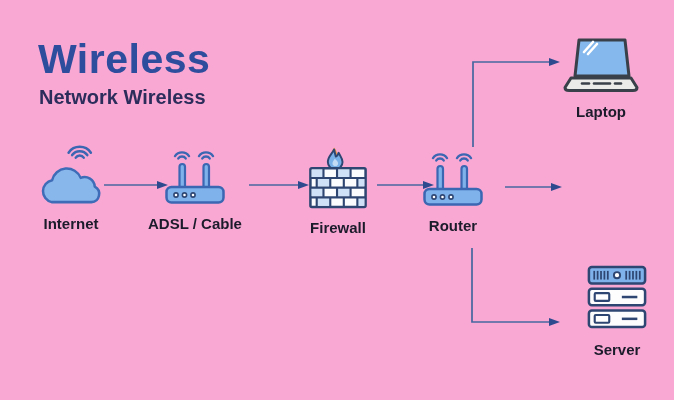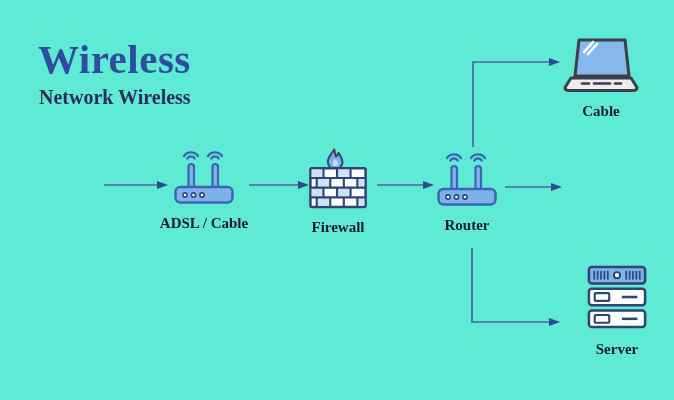--- a/index.html
+++ b/index.html
@@ -1,20 +1,20 @@
 <!DOCTYPE html>
 <html><head>
 <meta charset="utf-8">
 <style>
   html,body{margin:0;padding:0;}
   .canvas{
     position:relative;
     width:674px;height:400px;
-    background:#5eead4;
-    font-family:Liberation Serif, serif;
+    background:#f9a8d4;
+    font-family:Liberation Sans, sans-serif;
     overflow:hidden;
   }
   .titleblock{position:absolute;left:38px;top:38px;}
   .title{
     font-size:41px;font-weight:bold;color:#2f4d9d;
     letter-spacing:.5px;line-height:1.05;margin:0;
   }
   .subtitle{
     font-size:20px;font-weight:600;color:#2d2d5c;
     margin:5px 0 0 1px;
@@ -49,22 +49,33 @@
       <path d="M473 147 V62 H549" marker-end="url(#arr)"></path>
       <path d="M472 248 V322 H549" marker-end="url(#arr)"></path>
     </g>
   </svg>
 
   <div class="titleblock">
     <div class="title">Wireless</div>
     <div class="subtitle">Network Wireless</div>
   </div>
 
+  <div class="node" style="left:23px;top:142px;width:96px;">
+    <svg width="70" height="64" viewBox="0 0 72 66">
+      <g fill="none" stroke="#3b66b2" stroke-width="2.6" stroke-linecap="round">
+        <path d="M40.9 16.1 A5 5 0 0 1 49.1 16.1"></path>
+        <path d="M37.2 13.5 A9.5 9.5 0 0 1 52.8 13.5"></path>
+        <path d="M33.5 11 A14 14 0 0 1 56.5 11"></path>
+      </g>
+      <path d="M16 62 A11.5 11.5 0 0 1 16.5 39.5 A15.5 15.5 0 0 1 46 37 A10.5 10.5 0 0 1 60.5 46 A8.5 8.5 0 0 1 57 62 L16 62 Z" fill="#88b7ec" stroke="#3f6cb7" stroke-width="2.6" stroke-linejoin="round"></path>
+    </svg>
+    <div class="label">Internet</div>
+  </div>
 
-  <div class="node" style="left:144px;top:148px;width:120px;">
+  <div class="node" style="left:135px;top:148px;width:120px;">
     <svg width="64" height="58" viewBox="0 0 64 58">
       <g fill="none" stroke="#3b66b2" stroke-width="2.4" stroke-linecap="round">
         <path d="M15.3 10.4 A4.5 4.5 0 0 1 22.7 10.4"></path>
         <path d="M12 8.1 A8.5 8.5 0 0 1 26 8.1"></path>
         <path d="M39.3 10.4 A4.5 4.5 0 0 1 46.7 10.4"></path>
         <path d="M36 8.1 A8.5 8.5 0 0 1 50 8.1"></path>
       </g>
       <rect x="16.5" y="16" width="5.5" height="26" rx="2.75" fill="#7fb2ea" stroke="#3b66b2" stroke-width="2.2"></rect>
       <rect x="40.5" y="16" width="5.5" height="26" rx="2.75" fill="#7fb2ea" stroke="#3b66b2" stroke-width="2.2"></rect>
       <rect x="3.5" y="39" width="57" height="15.5" rx="5" fill="#7fb2ea" stroke="#3b66b2" stroke-width="2.5"></rect>
@@ -111,21 +122,21 @@
           <line x1="44" y1="43" x2="44" y2="53"></line>
         <line x1="9" y1="53" x2="9" y2="62.5"></line>
           <line x1="23" y1="53" x2="23" y2="62.5"></line>
           <line x1="37" y1="53" x2="37" y2="62.5"></line>
           <line x1="51" y1="53" x2="51" y2="62.5"></line>
       </g>
     </svg>
     <div class="label">Firewall</div>
   </div>
 
-  <div class="node" style="left:417px;top:150px;width:100px;">
+  <div class="node" style="left:403px;top:150px;width:100px;">
     <svg width="64" height="58" viewBox="0 0 64 58">
       <g fill="none" stroke="#3b66b2" stroke-width="2.4" stroke-linecap="round">
         <path d="M15.3 10.4 A4.5 4.5 0 0 1 22.7 10.4"></path>
         <path d="M12 8.1 A8.5 8.5 0 0 1 26 8.1"></path>
         <path d="M39.3 10.4 A4.5 4.5 0 0 1 46.7 10.4"></path>
         <path d="M36 8.1 A8.5 8.5 0 0 1 50 8.1"></path>
       </g>
       <rect x="16.5" y="16" width="5.5" height="26" rx="2.75" fill="#7fb2ea" stroke="#3b66b2" stroke-width="2.2"></rect>
       <rect x="40.5" y="16" width="5.5" height="26" rx="2.75" fill="#7fb2ea" stroke="#3b66b2" stroke-width="2.2"></rect>
       <rect x="3.5" y="39" width="57" height="15.5" rx="5" fill="#7fb2ea" stroke="#3b66b2" stroke-width="2.5"></rect>
@@ -143,21 +154,21 @@
         <line x1="23" y1="14" x2="32" y2="4"></line>
         <line x1="27" y1="16" x2="36" y2="6"></line>
       </g>
       <path d="M10 40 L70 40 L76 49.5 Q76 52.5 72 52.5 L8 52.5 Q4 52.5 4 49.5 Z" fill="#ebebe9" stroke="#3a4049" stroke-width="3" stroke-linejoin="round"></path>
       <g stroke="#3a4049" stroke-width="2.6" stroke-linecap="round">
         <line x1="21" y1="45.5" x2="28" y2="45.5"></line>
         <line x1="33" y1="45.5" x2="49" y2="45.5"></line>
         <line x1="54" y1="45.5" x2="60" y2="45.5"></line>
       </g>
     </svg>
-    <div class="label">Cable</div>
+    <div class="label">Laptop</div>
   </div>
 
 
   <div class="node" style="left:572px;top:264px;width:90px;">
     <svg width="62" height="68" viewBox="0 0 64 68">
       <rect x="3" y="2" width="58" height="17" rx="3" fill="#7fb2ea" stroke="#2e4672" stroke-width="2.6"></rect>
       <g stroke="#2e4672" stroke-width="1.8">
         <line x1="8.5" y1="6" x2="8.5" y2="15"></line>
           <line x1="12" y1="6" x2="12" y2="15"></line>
         <line x1="15.5" y1="6" x2="15.5" y2="15"></line>

